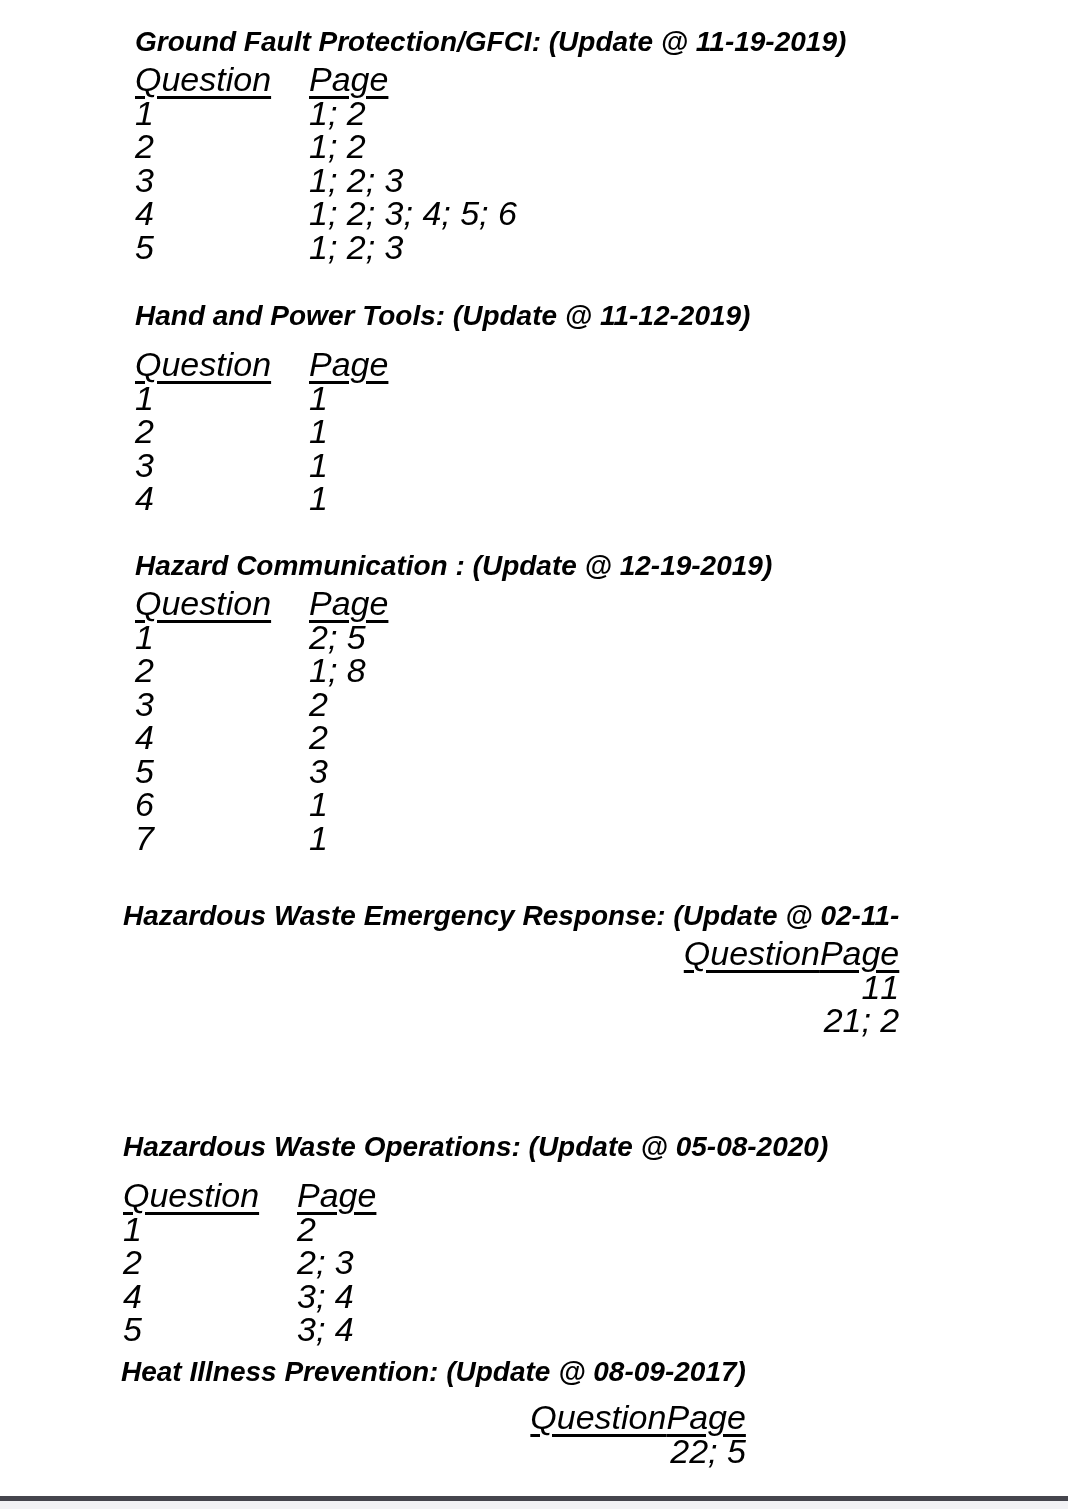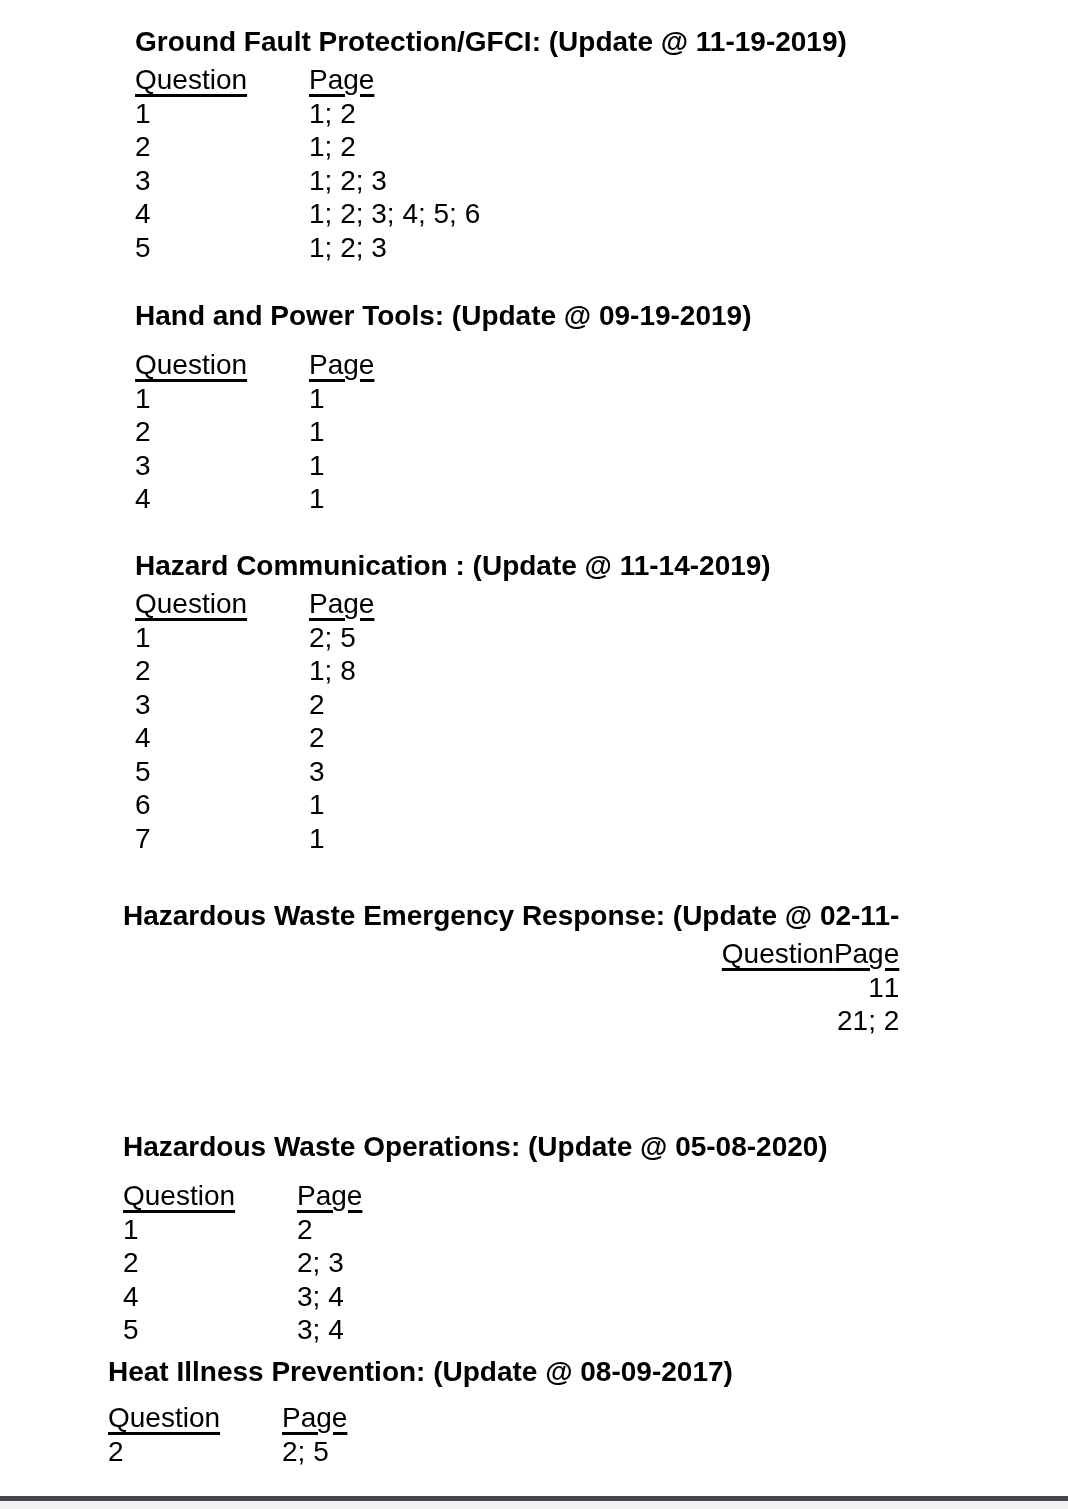--- a/index.html
+++ b/index.html
@@ -4,36 +4,36 @@
 <style>
   html,body{margin:0;padding:0;}
   body{
     width:1068px;height:1509px;
     background:#ffffff;
     font-family:"Liberation Sans",sans-serif;
     color:#000;
     position:relative;
     overflow:hidden;
   }
-  .sec{position:absolute;}
+  .sec{position:absolute;font-style:italic;}
   .s1{top:25px;left:135px;}
   .s2{top:299px;left:135px;}
   .s3{top:549px;left:135px;}
   .s4{top:899px;left:123px;text-align:right;}
   .s5{top:1130px;left:123px;}
-  .s6{top:1355px;left:108px;}
+  .s6{top:1355px;left:121px;text-align:right;}
   .heading{
     margin:0;
     font-size:28px;
     font-weight:bold;
     line-height:34px;
     white-space:nowrap;
   }
   .tbl{
-    font-size:28px;
+    font-size:34px;
     line-height:33.5px;
     margin-top:4px;
   }
   .s2 .tbl,.s5 .tbl{margin-top:15px;}
   .s6 .tbl{margin-top:12px;}
   .qcell{display:inline-block;width:174px;}
   .u{
     text-decoration:underline;
     text-decoration-thickness:2.5px;
     text-underline-offset:5px;
@@ -64,36 +64,36 @@
         <div class="trow"><span class="qcell">1</span><span class="pcell">1; 2</span></div>
         <div class="trow"><span class="qcell">2</span><span class="pcell">1; 2</span></div>
         <div class="trow"><span class="qcell">3</span><span class="pcell">1; 2; 3</span></div>
         <div class="trow"><span class="qcell">4</span><span class="pcell">1; 2; 3; 4; 5; 6</span></div>
         <div class="trow"><span class="qcell">5</span><span class="pcell">1; 2; 3</span></div>
       </div>
   </div>
 </section>
 
 <section class="sec s2">
-  <h2 class="heading">Hand and Power Tools: (Update @ 09-19-2019)</h2>
+  <h2 class="heading">Hand and Power Tools: (Update @ 11-12-2019)</h2>
   <div class="tbl">
     <div class="thead">
       <span class="qcell"><span class="u">Question</span></span><span class="pcell"><span class="u">Page</span></span>
     </div>
     <div class="rows">
         <div class="trow"><span class="qcell">1</span><span class="pcell">1</span></div>
         <div class="trow"><span class="qcell">2</span><span class="pcell">1</span></div>
         <div class="trow"><span class="qcell">3</span><span class="pcell">1</span></div>
         <div class="trow"><span class="qcell">4</span><span class="pcell">1</span></div>
       </div>
   </div>
 </section>
 
 <section class="sec s3">
-  <h2 class="heading">Hazard Communication : (Update @ 11-14-2019)</h2>
+  <h2 class="heading">Hazard Communication : (Update @ 12-19-2019)</h2>
   <div class="tbl">
     <div class="thead">
       <span class="qcell"><span class="u">Question</span></span><span class="pcell"><span class="u">Page</span></span>
     </div>
     <div class="rows">
         <div class="trow"><span class="qcell">1</span><span class="pcell">2; 5</span></div>
         <div class="trow"><span class="qcell">2</span><span class="pcell">1; 8</span></div>
         <div class="trow"><span class="qcell">3</span><span class="pcell">2</span></div>
         <div class="trow"><span class="qcell">4</span><span class="pcell">2</span></div>
         <div class="trow"><span class="qcell">5</span><span class="pcell">3</span></div>

